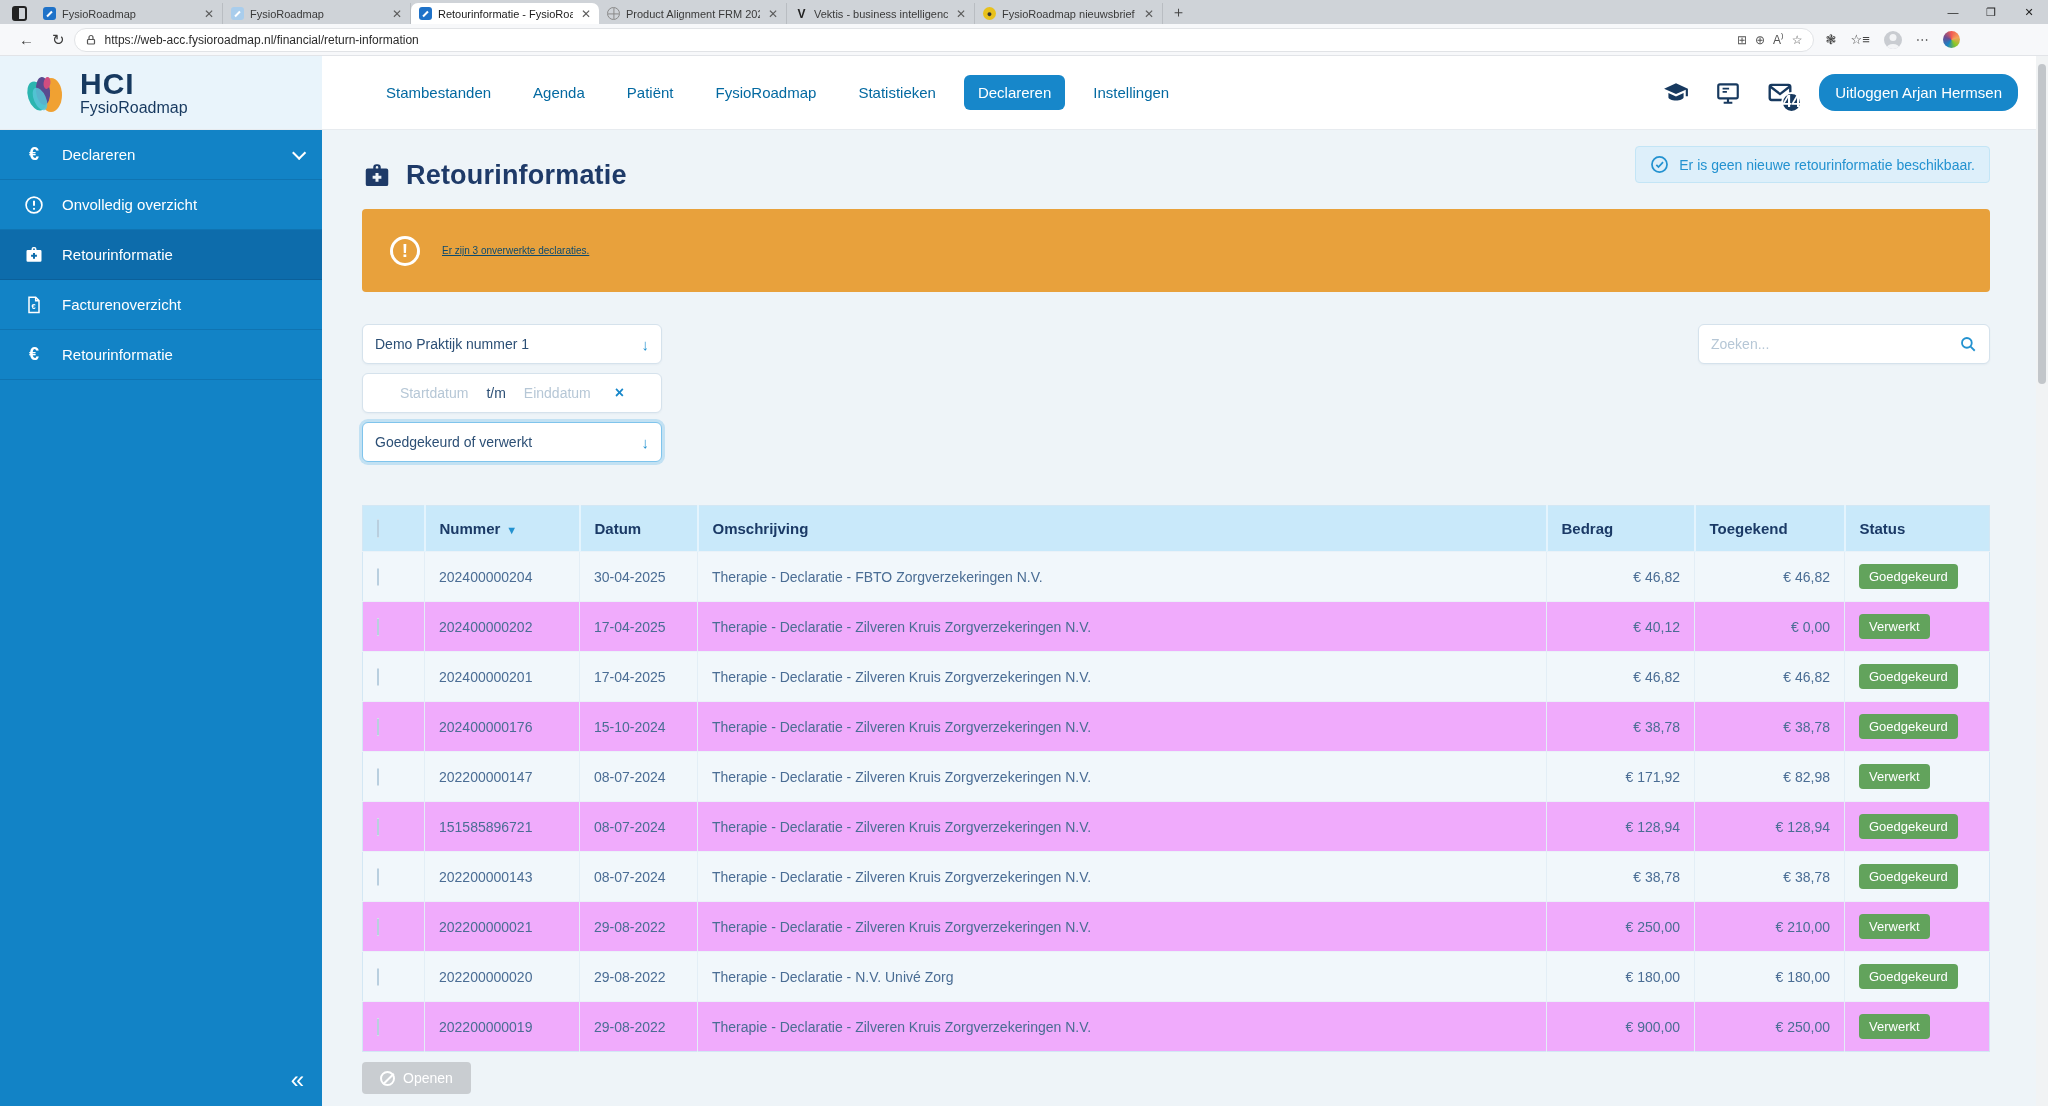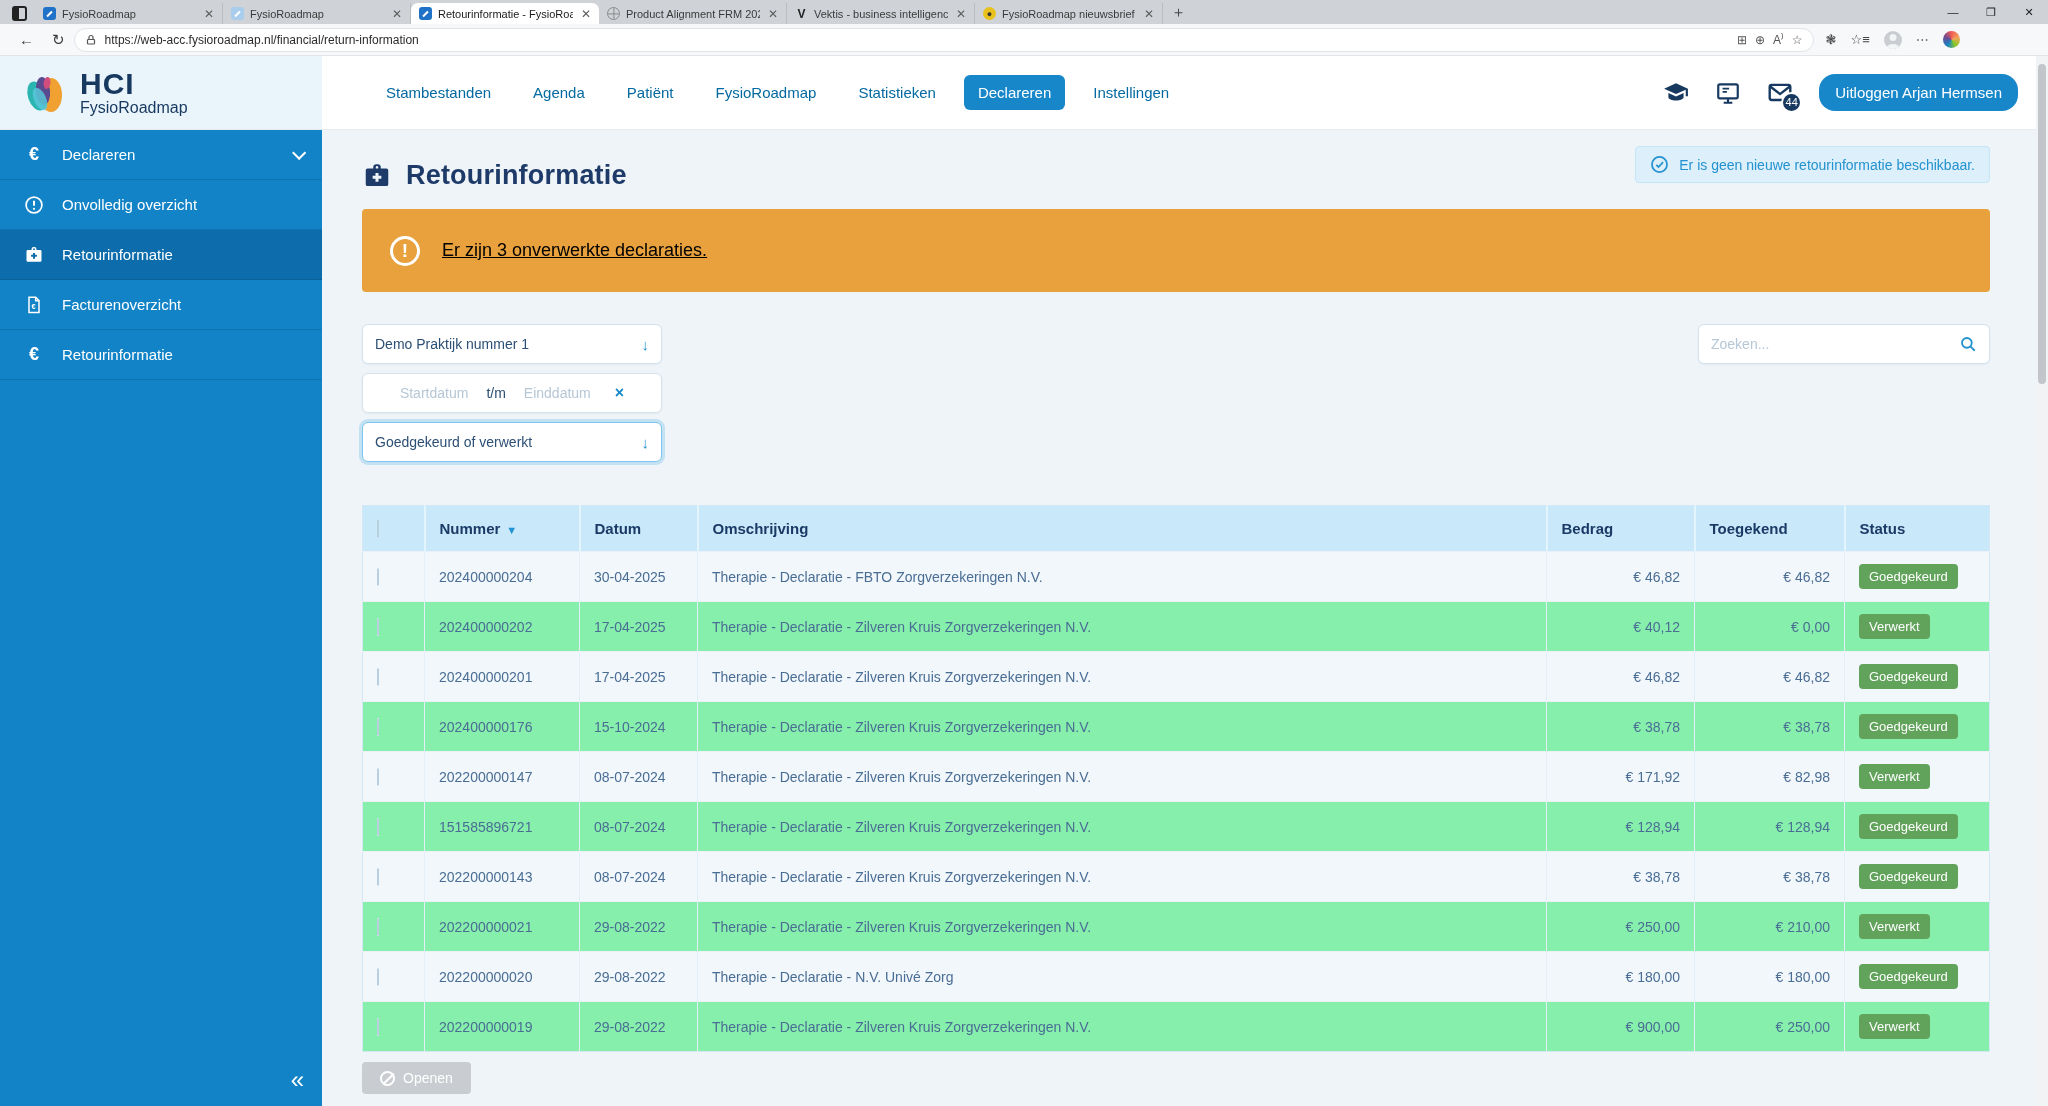--- a/index.html
+++ b/index.html
@@ -41,21 +41,21 @@
   .appheader { height:74px; background:#ffffff; display:flex; align-items:stretch; border-bottom:1px solid #e7ebef; }
   .logoblock { width:322px; background:#e9f4fb; display:flex; align-items:center; padding-left:20px; gap:12px; flex:0 0 auto; }
   .logotext .big { font-size:30px; font-weight:bold; color:#17395f; letter-spacing:1px; line-height:30px; }
   .logotext .small { font-size:16px; color:#17395f; }
   .mainnav { display:flex; align-items:center; gap:14px; margin-left:50px; }
   .mainnav .nav-item { font-size:15px; color:#0369a1; padding:9px 14px; border-radius:6px; white-space:nowrap; }
   .mainnav .nav-item.active { background:#1787ca; color:#ffffff; }
   .header-right { margin-left:auto; display:flex; align-items:center; gap:26px; padding-right:30px; }
   .hicon { color:#17395f; position:relative; display:flex; }
   .hicon svg { width:26px; height:26px; }
-  .mailbadge { position:absolute; right:-9px; bottom:-7px; background:#17395f; color:#fff; border-radius:50%; width:21px; height:21px; font-size:11px; font-weight:normal; display:flex; align-items:center; justify-content:center; border:2px solid #fff;margin-top:32px; }
+  .mailbadge { position:absolute; right:-9px; bottom:-7px; background:#17395f; color:#fff; border-radius:50%; width:21px; height:21px; font-size:16px; font-weight:bold; display:flex; align-items:center; justify-content:center; border:2px solid #fff;margin-top:32px; }
   .logout-btn { background:#1787ca; color:#fff; font-size:15px; border:none; border-radius:16px; padding:10px 16px; white-space:nowrap; }
 
   
   .shell { display:flex; height:976px; }
   .sidebar { width:322px; flex:0 0 auto; background:#1283c6; position:relative; }
   .side-item { height:50px; display:flex; align-items:center; gap:16px; padding:0 20px 0 22px; color:#ffffff; font-size:15px; border-bottom:1px solid rgba(0,30,60,0.14); }
   .side-item.active { background:#0d6cab; }
   .side-item .s-ic { width:24px; display:flex; justify-content:center; font-size:18px; font-weight:bold; }
   .side-item .s-ic svg { width:20px; height:20px; }
   .side-item .chev { margin-left:auto; width:10px; height:10px; border-right:2px solid #fff; border-bottom:2px solid #fff; transform:rotate(45deg) translateY(-3px); }
@@ -65,21 +65,21 @@
 
   .toprow { display:flex; justify-content:space-between; align-items:flex-start; }
   .pagetitle { display:flex; align-items:center; gap:14px; margin-top:14px; }
   .pagetitle svg { width:30px; height:30px; }
   .pagetitle h1 { font-size:27px; color:#1e3a68; letter-spacing:0.2px; }
   .notif { background:#ddeffa; border:1px solid #c3e5f6; border-radius:4px; padding:8px 14px; display:flex; align-items:center; gap:10px; font-size:14px; color:#2392d0; }
   .notif svg { width:19px; height:19px; }
 
   .banner { margin-top:18px; height:83px; background:#e8a13c; border-radius:4px; display:flex; align-items:center; padding-left:28px; gap:22px; }
   .banner .warn { width:30px; height:30px; border:3px solid #fff; border-radius:50%; color:#fff; font-size:19px; font-weight:bold; display:flex; align-items:center; justify-content:center; }
-  .banner a { color:#000000; font-size:18px; text-decoration:underline; }
+  .banner a { color:#0c4a6e; font-size:10px; text-decoration:underline; }
 
   .filters-row { margin-top:32px; display:flex; justify-content:space-between; align-items:flex-start; }
   .filterbox { width:300px; height:40px; background:#fff; border:1px solid #d5e2ec; border-radius:6px; display:flex; align-items:center; padding:0 12px; font-size:14px; color:#2c4f75; margin-bottom:9px; box-shadow:0 1px 2px rgba(40,80,120,0.05); }
   .filterbox .grow { flex:1; }
   .filterbox .darr { color:#2392d0; font-size:15px; }
   .filterbox.focus { border-color:#7fc4ec; box-shadow:0 0 0 3px rgba(63,169,229,0.25); }
   .daterange { justify-content:center; gap:18px; }
   .placeholder { color:#b6c7d6; }
   .daterange .xclear { color:#1787ca; font-weight:bold; font-size:16px; margin-left:6px; }
   .searchbox { width:292px; height:40px; background:#fff; border:1px solid #d5e2ec; border-radius:6px; display:flex; align-items:center; padding:0 12px; box-shadow:0 1px 2px rgba(40,80,120,0.05); }
@@ -87,21 +87,21 @@
   .searchbox input::placeholder { color:#b6c7d6; }
   .searchbox svg { width:18px; height:18px; }
 
   
   table.data { margin-top:34px; width:100%; border-collapse:collapse; table-layout:fixed; border:1px solid #d3e7f4; background:#fff; }
   table.data th { background:#c9e9fa; height:46px; font-size:15px; color:#1b3a66; text-align:left; padding:0 14px; font-weight:bold; border-left:2px solid #e4f4fd;margin-left:20px; }
   table.data th:first-child { border-left:none; }
   table.data td { height:50px; font-size:14px; color:#4a6d94; padding:0 14px; border-left:1px solid #e3eef6; border-top:1px solid #eaf2f8; }
   table.data td:first-child { border-left:none; }
   table.data tr.odd td { background:#f1f7fb; }
-  table.data tr.even td { background:#86efac; }
+  table.data tr.even td { background:#f0abfc; }
   td.right { text-align:right; }
   .checkbox { width:20px; height:20px; background:#fff; border:1px solid #b9cfdf; border-radius:3px; margin:0 auto; }
   .sort { color:#2392d0; font-size:11px; margin-left:6px; }
   .badge { display:inline-block; background:#62a35c; color:#fff; font-size:13px; border-radius:4px; padding:5px 10px; }
 
   .footerbar { margin-top:10px; }
   .open-btn { background:#c9cdd1; color:#fff; border:none; border-radius:4px; padding:8px 18px; font-size:14px; display:inline-flex; align-items:center; gap:8px; }
   .nosign { width:15px; height:15px; border:2px solid #fff; border-radius:50%; position:relative; }
   .nosign::after { content:""; position:absolute; left:-1px; top:5.5px; width:15px; height:2px; background:#fff; transform:rotate(-45deg); }
 

